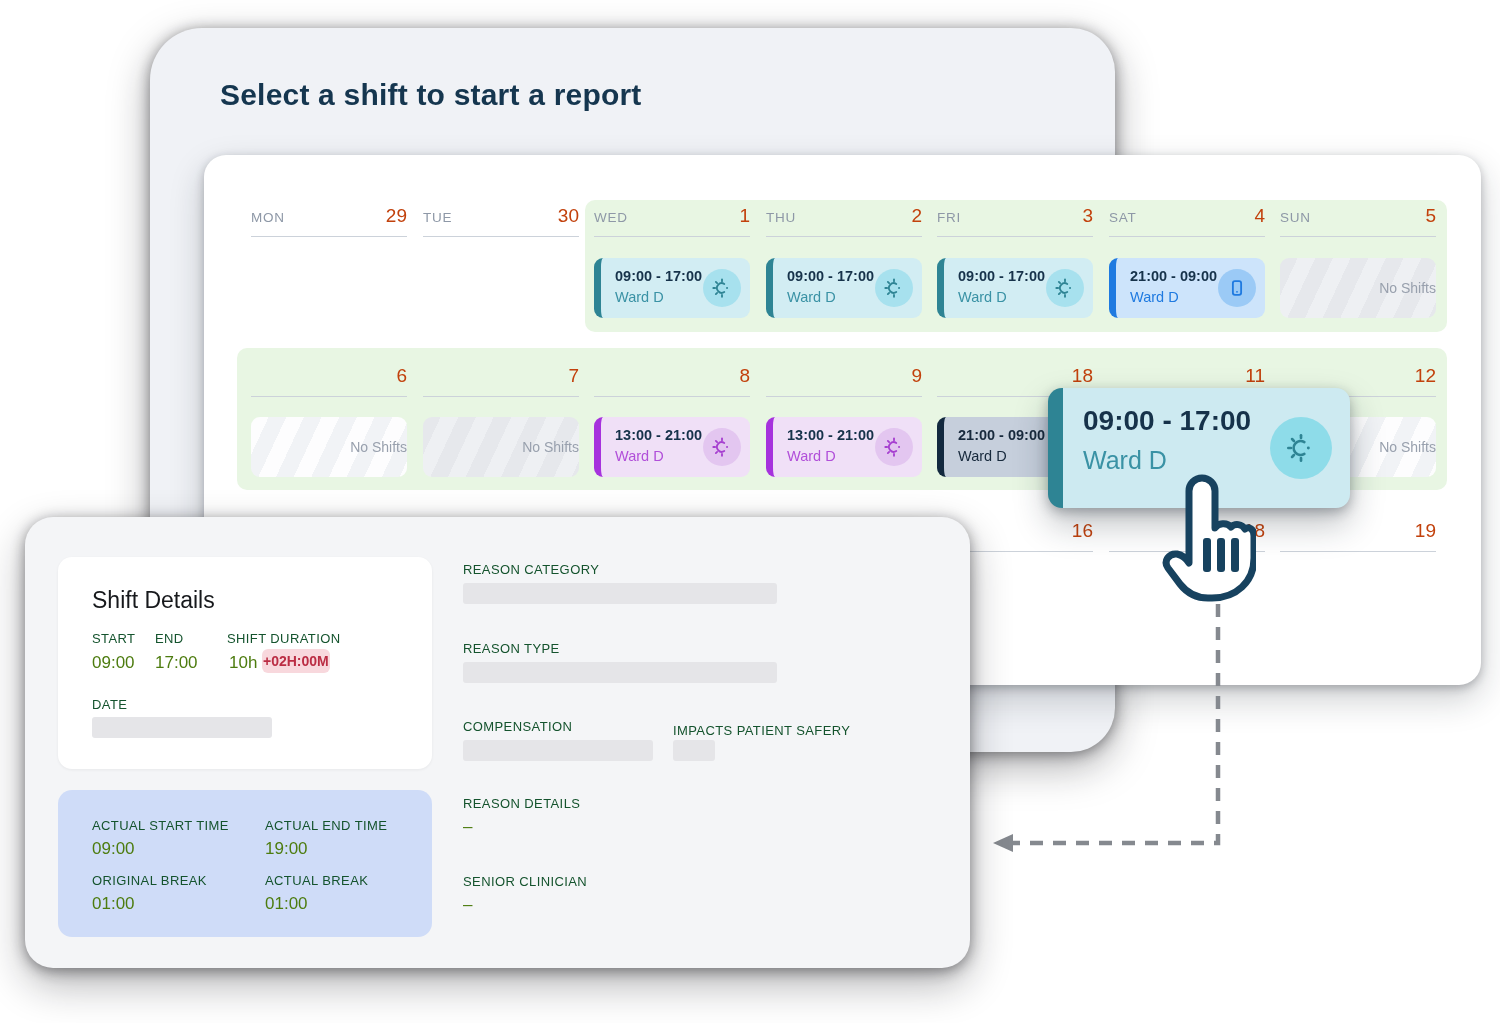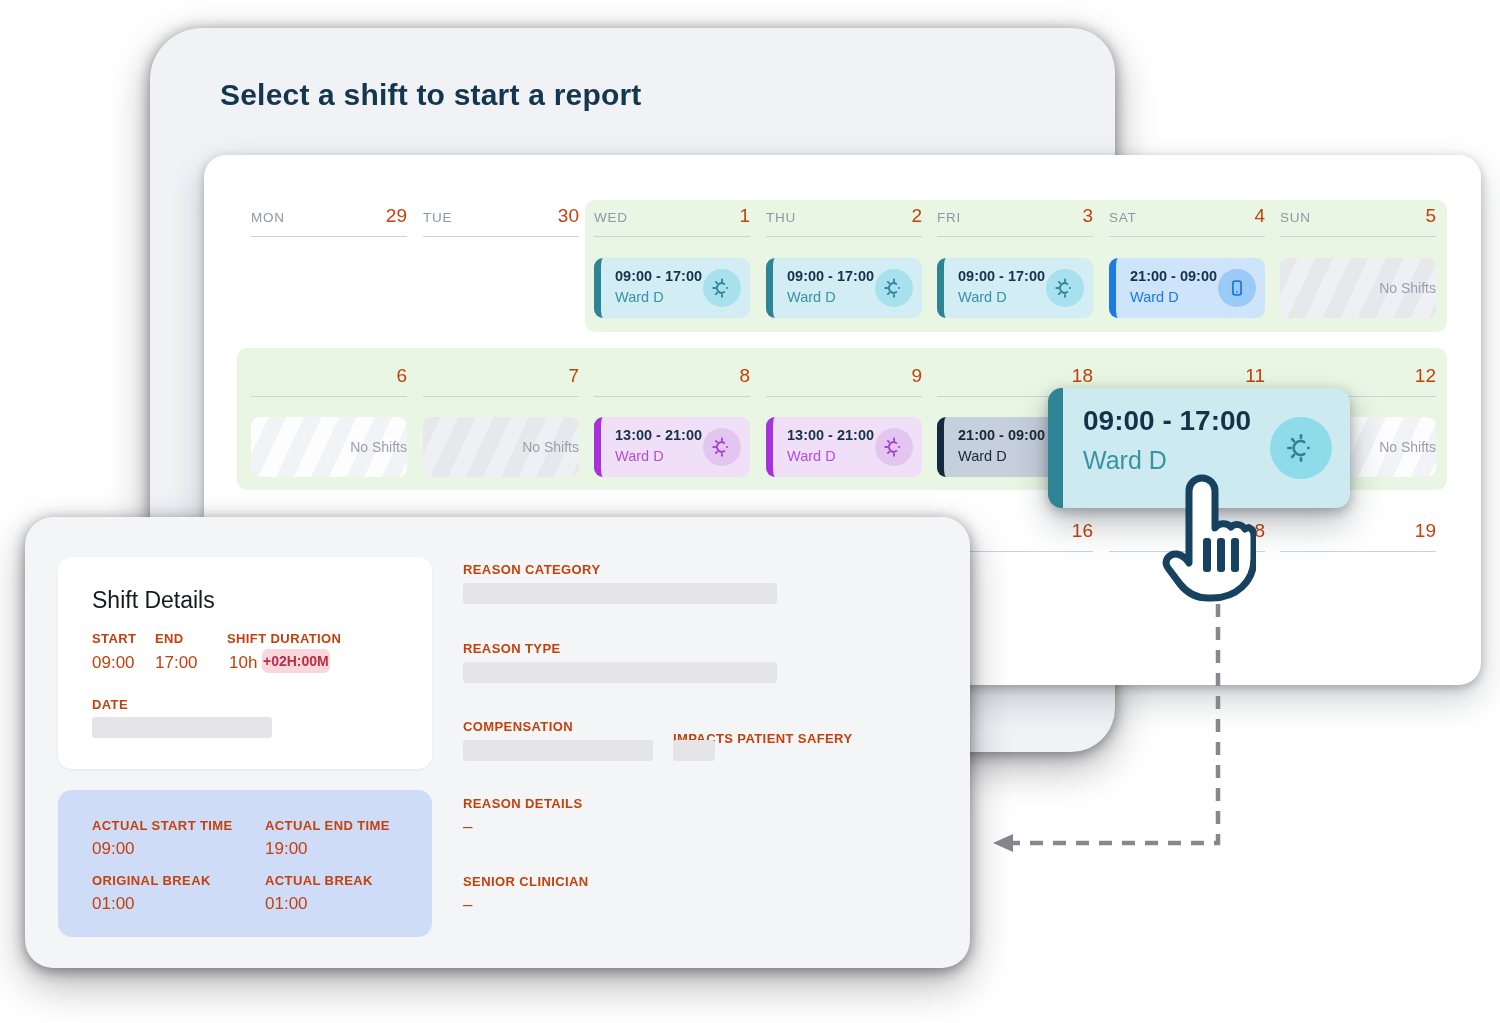--- a/index.html
+++ b/index.html
@@ -62,22 +62,22 @@
     width:62px; height:62px; border-radius:50%; background:#8edce9;
     display:flex; align-items:center; justify-content:center; }
 
   
   .details-panel { left:25px; top:517px; width:945px; height:451px;
     background:#f4f5f7; border-radius:28px; z-index:6;
     box-shadow:0 3px 14px rgba(20,20,25,.45), 0 16px 42px rgba(20,20,25,.32); }
   .details-card { position:absolute; left:33px; top:40px; width:374px; height:212px;
     background:#fff; border-radius:14px; box-shadow:0 1px 3px rgba(30,30,40,.06); }
   .dc-title { position:absolute; left:34px; top:30px; font-size:23px; font-weight:500; color:#17191c; }
-  .f-label { position:absolute; font-size:13px; font-weight:700; color:#c2410c; letter-spacing:.4px; }
-  .f-value { position:absolute; font-size:17px; font-weight:400; color:#c2410c; }
+  .f-label { position:absolute; font-size:13px; font-weight:400; color:#14532d; letter-spacing:.4px; }
+  .f-value { position:absolute; font-size:17px; font-weight:400; color:#4d7c0f; }
   .ot-badge { position:absolute; left:204px; top:92px; padding:4px 1px;
     background:#f8d8dd; color:#bb2d44; font-size:14px; font-weight:800; border-radius:6px; }
   .ph-bar { position:absolute; background:#e5e5e8; border-radius:3px; height:21px; }
 
   .break-card { position:absolute; left:33px; top:273px; width:374px; height:147px;
     background:#cfdcf8; border-radius:14px; }
 
   
   .connector { left:985px; top:598px; z-index:5; }
   .cursor { left:1160px; top:474px; z-index:7; }
@@ -357,21 +357,21 @@
 
   <div class="f-label" style="left:438px;top:45px">REASON CATEGORY</div>
   <div class="ph-bar" style="left:438px;top:66px;width:314px"></div>
 
   <div class="f-label" style="left:438px;top:124px">REASON TYPE</div>
   <div class="ph-bar" style="left:438px;top:145px;width:314px"></div>
 
   <div class="f-label" style="left:438px;top:202px">COMPENSATION</div>
   <div class="ph-bar" style="left:438px;top:223px;width:190px"></div>
 
-  <div class="f-label" style="left:648px;top:214px">IMPACTS PATIENT SAFERY</div>
+  <div class="f-label" style="left:648px;top:206px">IMPACTS PATIENT SAFERY</div>
   <div class="ph-bar" style="left:648px;top:223px;width:42px"></div>
 
   <div class="f-label" style="left:438px;top:279px">REASON DETAILS</div>
   <div class="f-value" style="left:438px;top:300px">–</div>
 
   <div class="f-label" style="left:438px;top:357px">SENIOR CLINICIAN</div>
   <div class="f-value" style="left:438px;top:378px">–</div>
 </div>
 
 </body></html>

